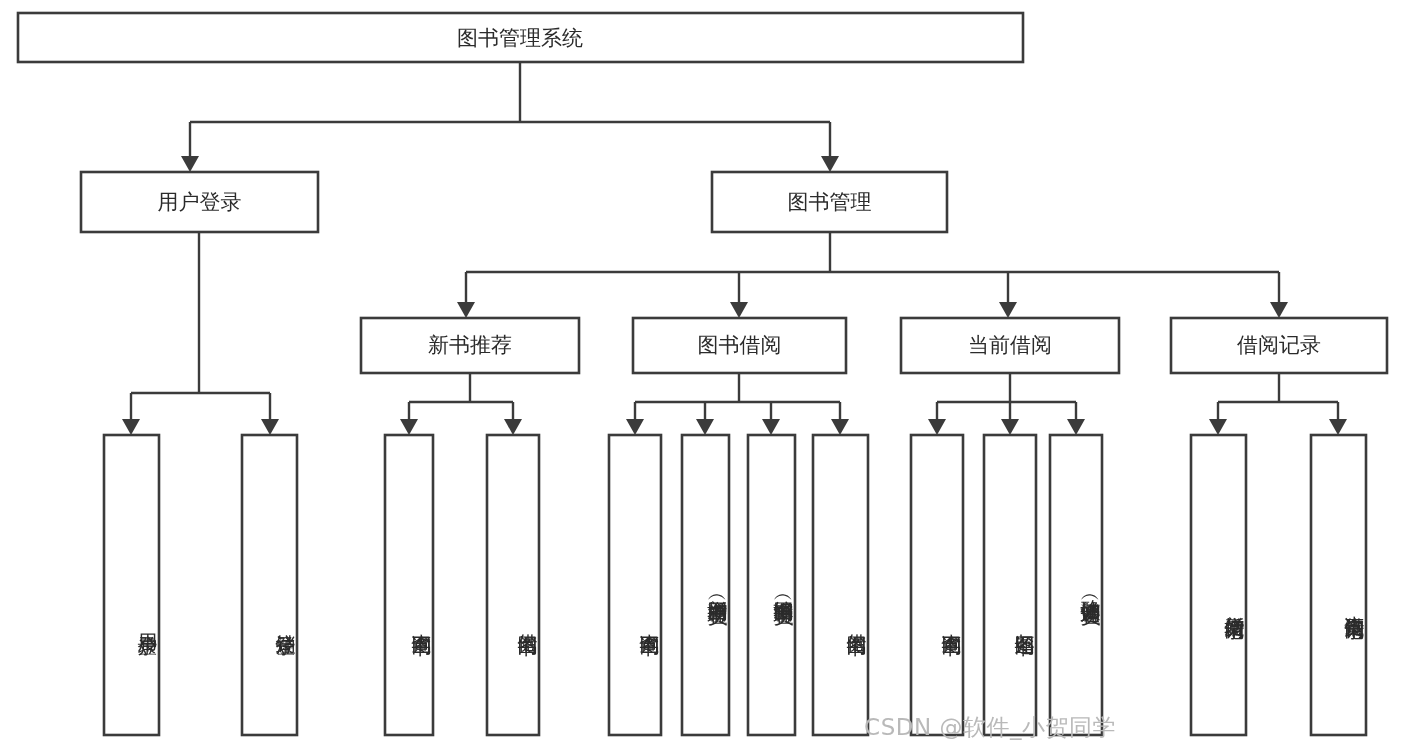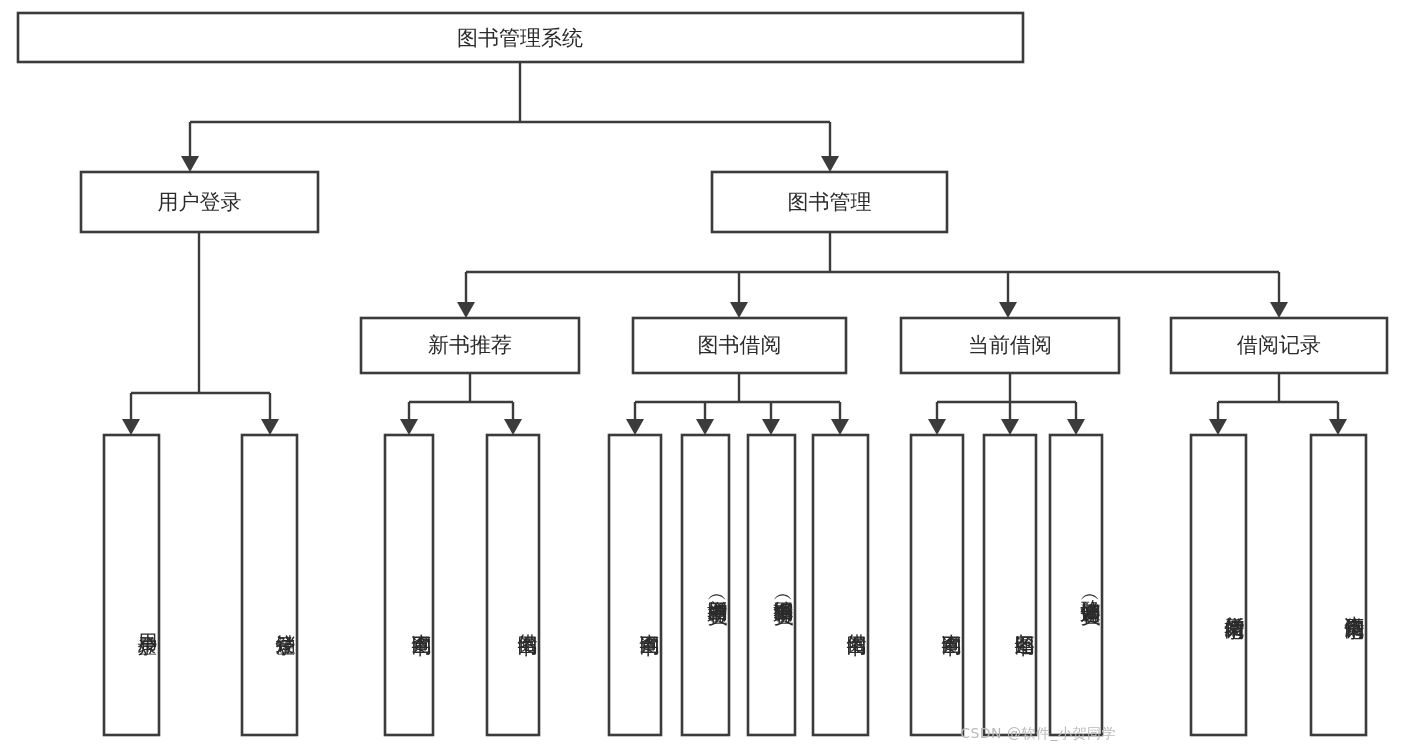--- a/index.html
+++ b/index.html
@@ -60,21 +60,21 @@
     color: #2b2b2b;
     letter-spacing: 1px;
     white-space: nowrap;
     pointer-events: none;
     font-family: "DejaVu Sans", "Liberation Sans", sans-serif;
   }
   .watermark {
     position: absolute;
     right: 8px;
     bottom: 4px;
-    font-size: 14px;
+    font-size: 23px;
     color: #b9b9b9;
     font-family: "DejaVu Sans", "Liberation Sans", sans-serif;
     white-space: nowrap;
     letter-spacing: 0.5px;
   }
 </style>
 </head>
 <body>
 
 <div id="diagram-root">

